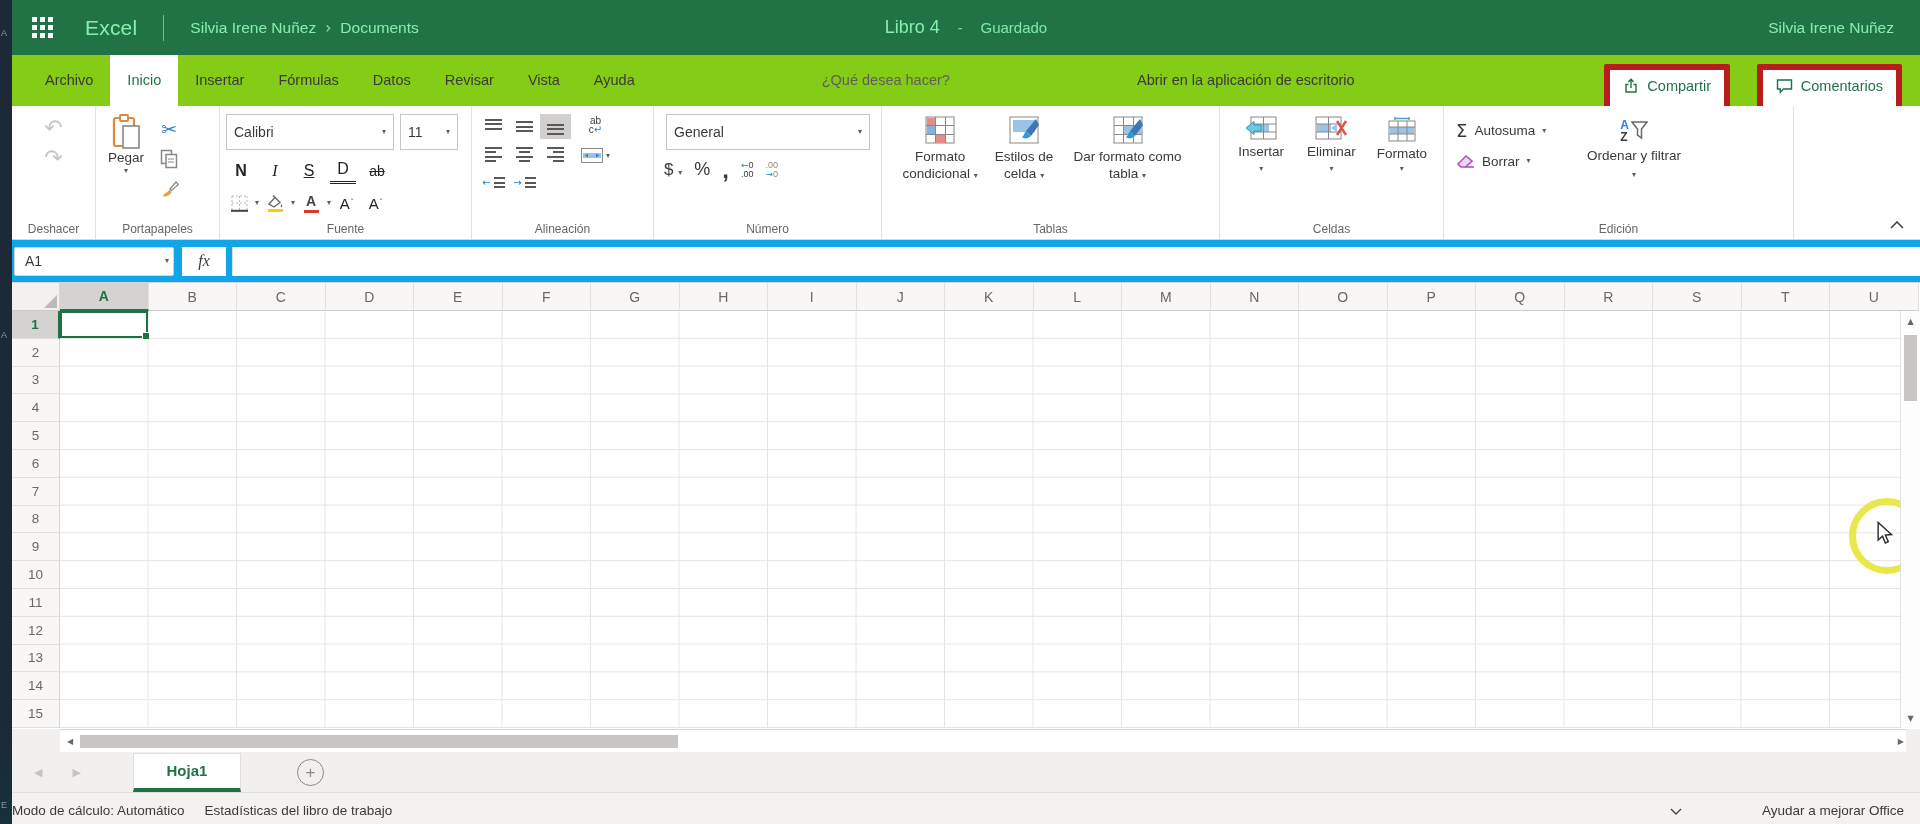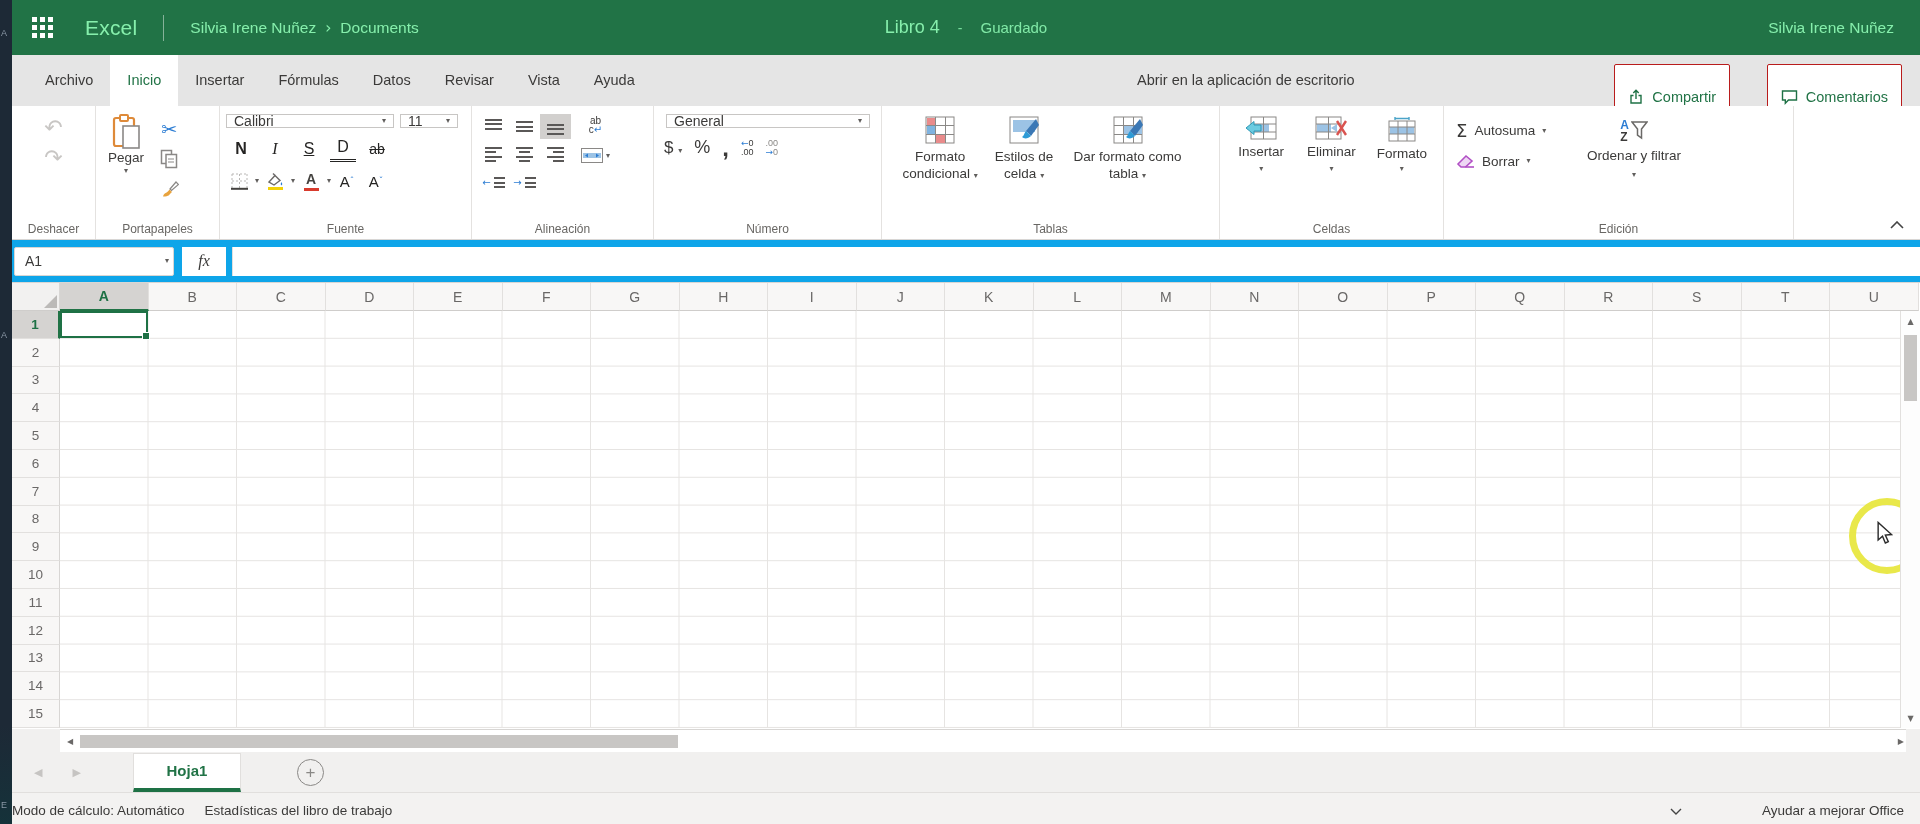--- a/index.html
+++ b/index.html
@@ -23,45 +23,45 @@
   .tdiv{width:1px;height:26px;background:rgba(255,255,255,.45);margin:0 26px}
   .crumb{display:flex;align-items:center;gap:9px;font-size:15.5px}
   .title-center{position:absolute;left:0;right:0;top:0;height:55px;display:flex;align-items:center;
                 justify-content:center;gap:18px;pointer-events:none}
   .doc-title{font-size:18px}
   .title-sep{font-size:14px;opacity:.85}
   .save-status{font-size:15px;opacity:.95}
   .account{margin-left:auto;padding-right:26px;font-size:15.5px}
 
   
-  .menubar{height:51px;background:#e5e5e5;display:flex;align-items:stretch;font-size:14.5px;position:relative}
+  .menubar{height:51px;background:#84cc16;display:flex;align-items:stretch;font-size:14.5px;position:relative}
   .mtabs{display:flex;padding-left:16px}
   .mtab{padding:0 17px;line-height:51px;cursor:pointer;color:#3b3a39}
   .mtab.active{background:#fff;color:#217346}
   .tellme{line-height:51px;margin-left:170px;color:#605e5c;cursor:pointer}
   .open-desktop{position:absolute;left:1125px;line-height:51px;color:#3b3a39;cursor:pointer}
-  .hbtn{position:absolute;top:9px;height:31px;background:#fff;border:1px solid #b91c1c;border-radius:2px;
-        display:flex;align-items:center;gap:8px;padding:16px 13px;font-size:14.5px;color:#217346;cursor:pointer}
+  .hbtn{position:absolute;top:9px;height:31px;background:#fff;border:6px solid #b91c1c;border-radius:2px;
+        display:flex;align-items:flex-start;gap:8px;padding:8px 13px;font-size:14.5px;color:#217346;cursor:pointer}
   .hbtn svg{display:block}
 
   
   .ribbon{height:133px;background:#fff;border-bottom:1px solid #d8d6d4;display:flex;position:relative}
   .rgroup{position:relative;border-right:1px solid #e4e2e0;box-sizing:border-box;padding:8px 6px 20px}
   .glabel{position:absolute;bottom:3px;left:0;right:0;text-align:center;font-size:12px;color:#696764}
   .chev{font-size:8px;color:#605e5c;font-family:"DejaVu Sans",sans-serif;line-height:1}
   .rlbl{font-size:13.5px;color:#3b3a39;line-height:1.25;text-align:center}
 
   .undo-col{display:flex;flex-direction:column;align-items:center;gap:10px;margin-top:4px}
   .undo-col .ic{font-size:22px;color:#c8c6c4;line-height:20px;cursor:pointer}
 
   .clip-wrap{display:flex;gap:4px}
   .paste{display:flex;flex-direction:column;align-items:center;cursor:pointer;padding:0 6px}
   .small-ic{height:30px;display:flex;align-items:center;justify-content:center;cursor:pointer;width:30px}
 
-  .combo{border:1px solid #c8c6c4;background:#fff;height:14px;display:flex;align-items:center;
+  .combo{border:1px solid #c8c6c4;background:#fff;height:36px;display:flex;align-items:center;
          padding:0 7px;font-size:14px;color:#3b3a39;box-sizing:border-box;cursor:pointer}
   .combo .chev{margin-left:auto}
   .fontrow{display:flex;gap:6px}
   .fmt-row{display:flex;align-items:center;margin-top:7px;gap:2px}
   .fmt-btn{min-width:26px;height:24px;display:flex;align-items:center;justify-content:center;
            cursor:pointer;font-size:16px;color:#252423}
   .b{font-weight:bold}.i{font-style:italic;font-family:"Liberation Serif",serif}
   .u{text-decoration:underline}.du{border-bottom:3px double #252423;line-height:14px}
   .st{text-decoration:line-through}
   .colorbar{display:block;width:15px;height:3px;margin-top:1px}
@@ -196,20 +196,21 @@
     <div class="mtabs">
         <div class="mtab">Archivo</div>
         <div class="mtab active">Inicio</div>
         <div class="mtab">Insertar</div>
         <div class="mtab">Fórmulas</div>
         <div class="mtab">Datos</div>
         <div class="mtab">Revisar</div>
         <div class="mtab">Vista</div>
         <div class="mtab">Ayuda</div>
       </div>
+    <div class="tellme">¿Qué desea hacer?</div>
     <div class="open-desktop">Abrir en la aplicación de escritorio</div>
     <div class="hbtn" style="right:190px">
       <svg width="16" height="16" viewBox="0 0 16 16">
         <path d="M5.5 6.5 H3 v7.5 h10 V6.5 h-2.5" fill="none" stroke="#1e7145" stroke-width="1.4"></path>
         <path d="M8 10 V1.5 M5.3 4 8 1.3 10.7 4" fill="none" stroke="#1e7145" stroke-width="1.4"></path>
       </svg>
       <span>Compartir</span>
     </div>
     <div class="hbtn" style="right:18px">
       <svg width="17" height="16" viewBox="0 0 17 16">

